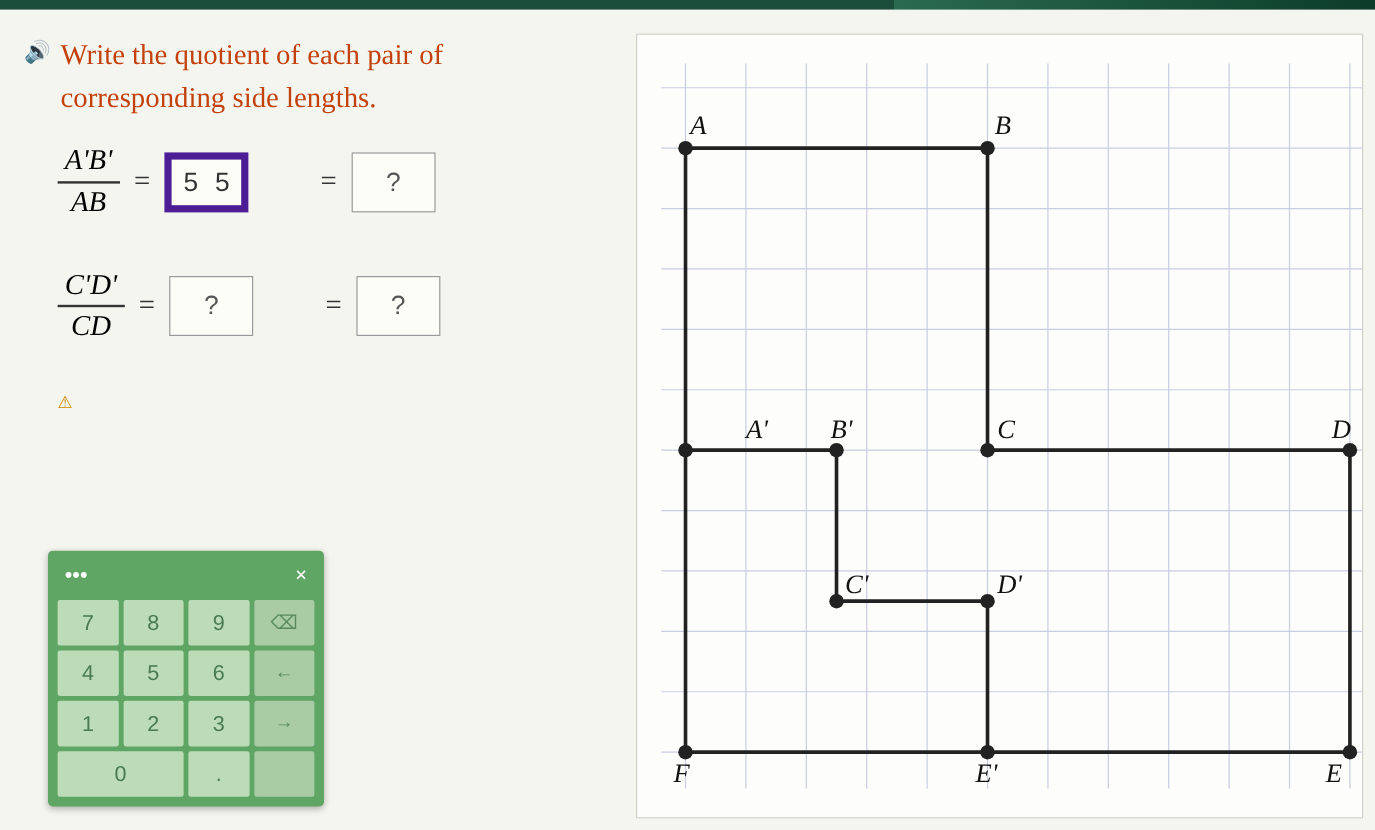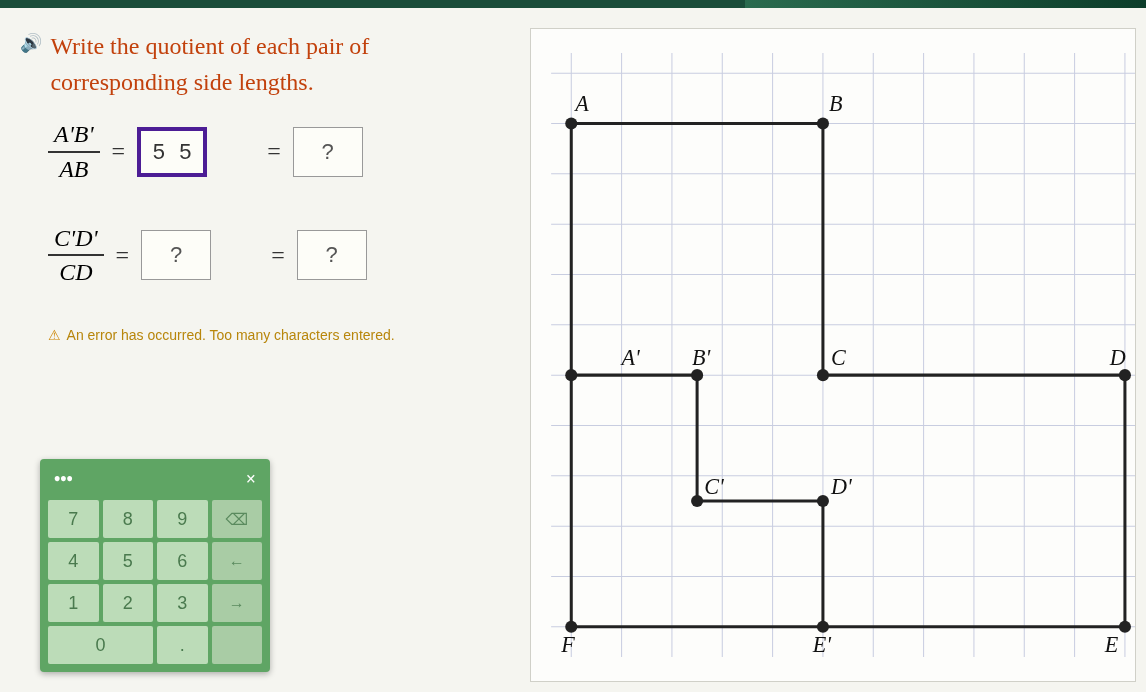--- a/index.html
+++ b/index.html
@@ -84,21 +84,21 @@
     border: 1px solid #999;
     background: #fdfdf8;
     display: flex;
     align-items: center;
     justify-content: center;
     font-size: 22px;
     font-family: Arial, sans-serif;
     color: #555;
   }
   .input-box.active {
-    border: 4px solid #4c1d95;
+    border: 6px solid #4c1d95;
     color: #333;
     font-size: 22px;
     letter-spacing: 4px;
     padding-left:4px;
     text-align:right;
   }
   .error-msg {
     display: flex;
     align-items: center;
     gap: 6px;
@@ -210,21 +210,20 @@
         </div>
         <div class="eq-item">
           <span class="equals">=</span>
           <div class="input-box">?</div>
         </div>
       </div>
     </div>
 
     <div class="error-msg">
       <span class="warn-icon">⚠</span>
-      <span>An error has occurred. Too many characters entered.</span>
     </div>
 
     <div class="keypad">
       <div class="keypad-top">
         <span>•••</span>
         <span>×</span>
       </div>
       <div class="keypad-grid">
         <div class="key">7</div>
         <div class="key">8</div>

